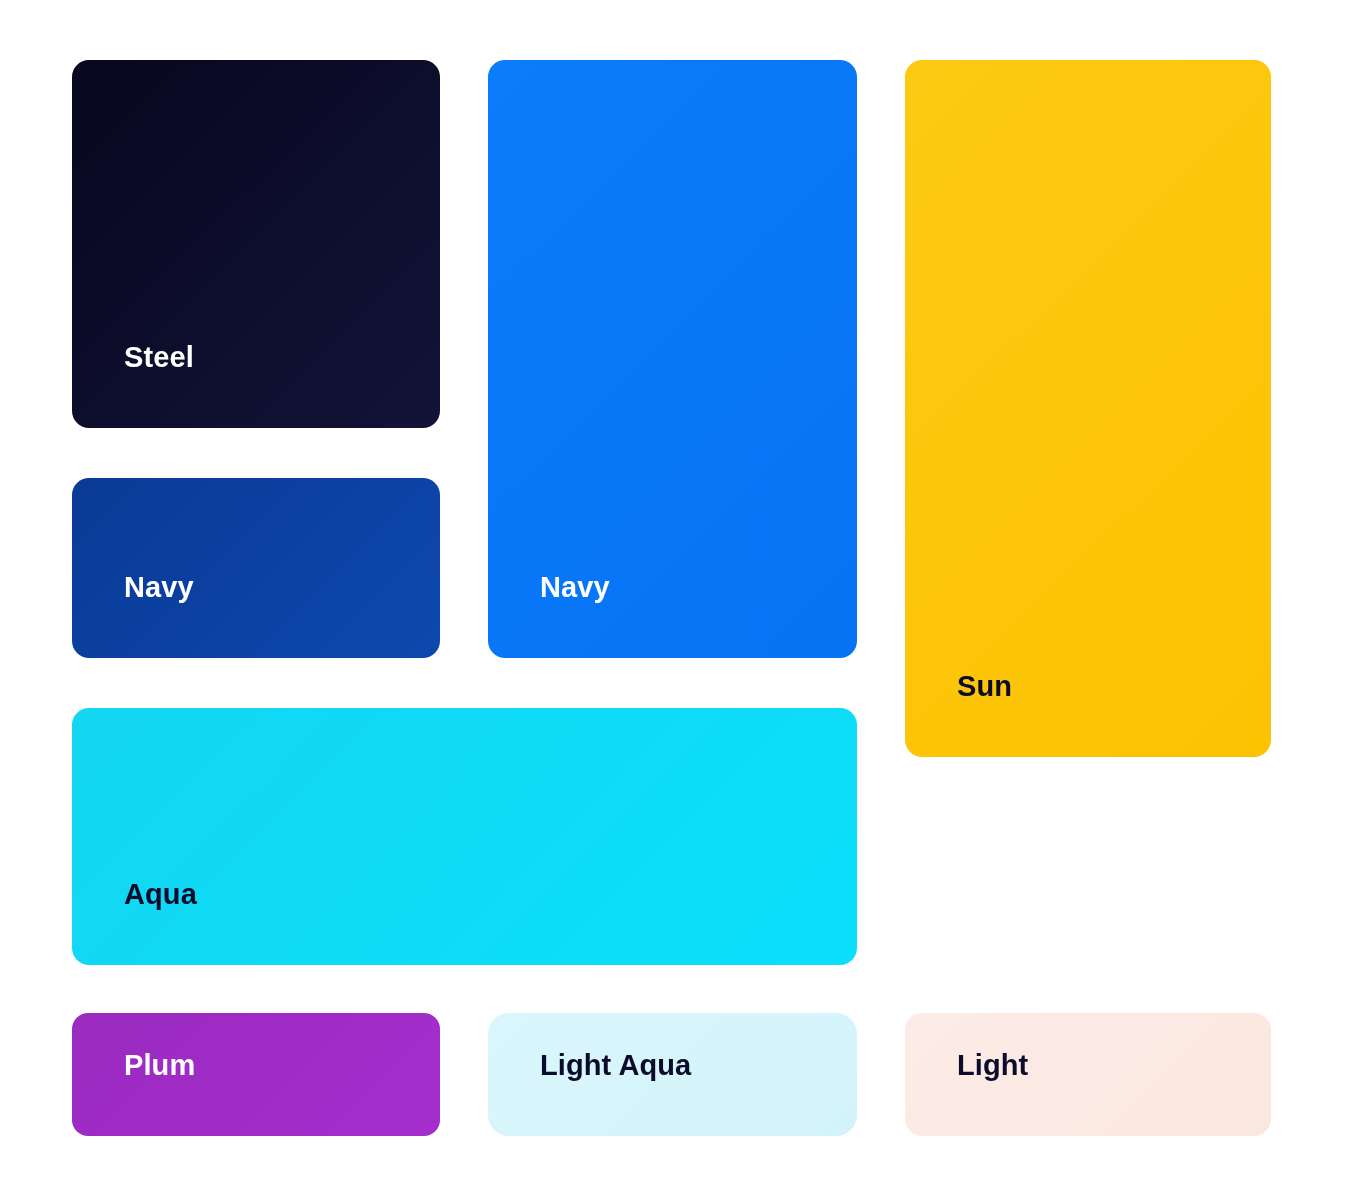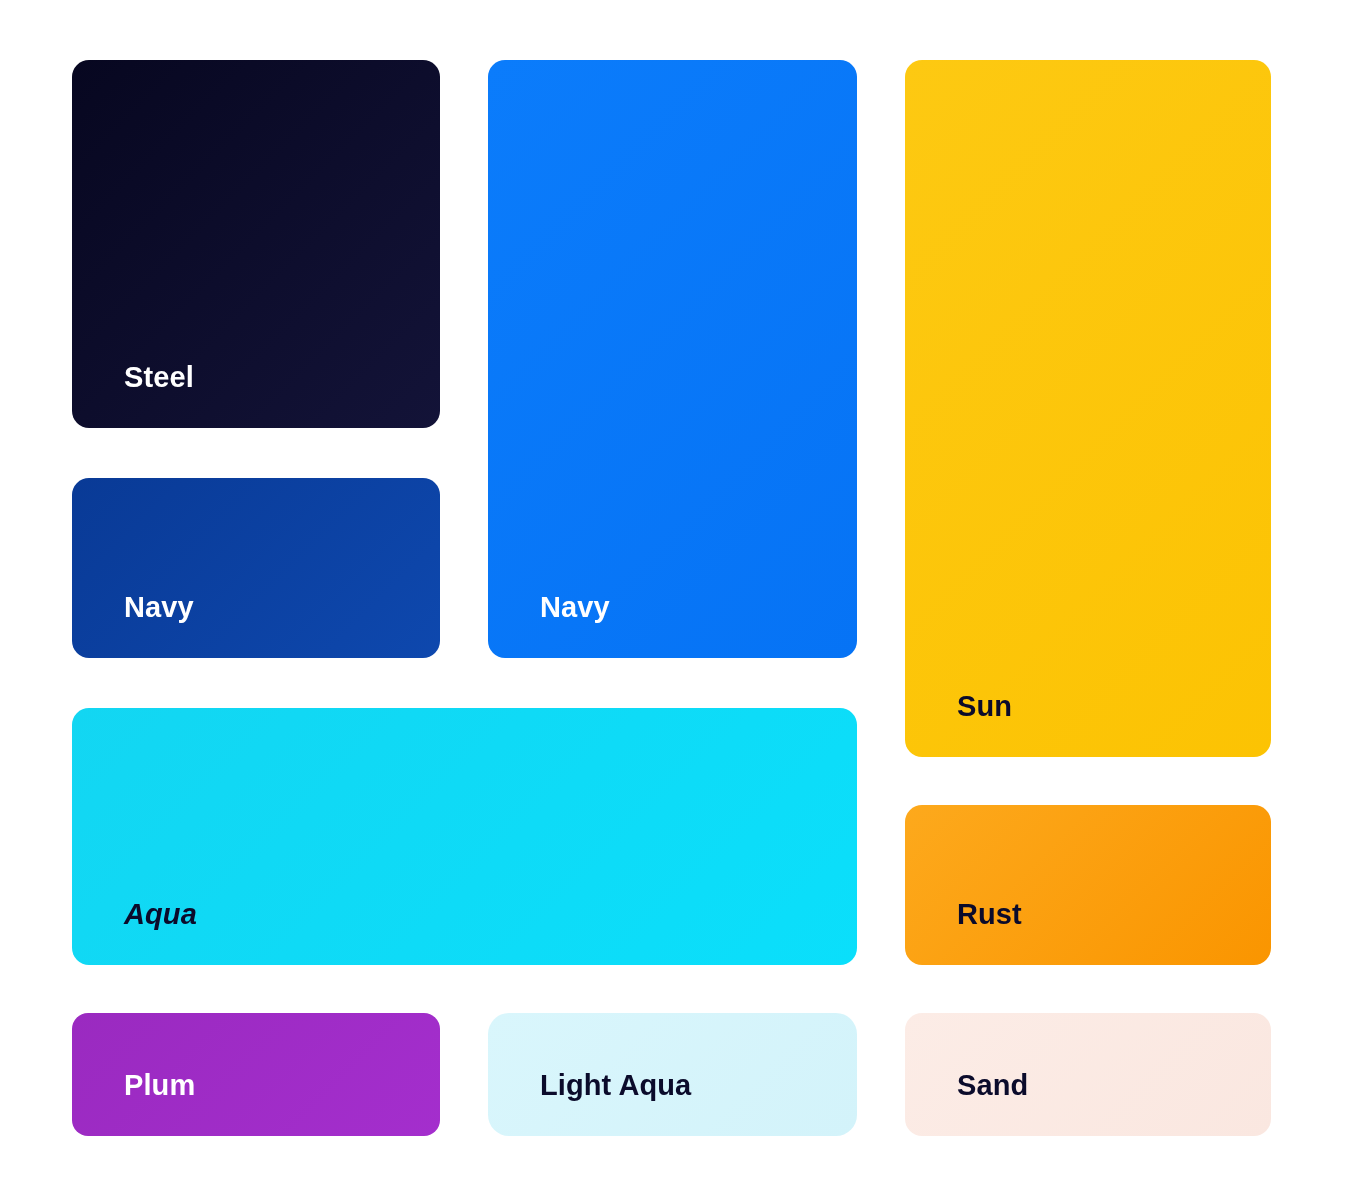--- a/index.html
+++ b/index.html
@@ -25,34 +25,34 @@
   .swatch {
     position: absolute;
     border-radius: 17px;
     box-sizing: border-box;
     overflow: hidden;
   }
 
   .swatch-label {
     position: absolute;
     left: 52px;
-    bottom: 36px;
+    bottom: 56px;
     font-family: "Liberation Sans", sans-serif;
     font-size: 29px;
     font-weight: 700;
     letter-spacing: 0.1px;
     line-height: 1;
     white-space: nowrap;
     margin-top: 20px;
   }
 
   
   .sw-steel      { left: 72px;  top: 60px;   width: 368px; height: 368px; }
   .sw-navy       { left: 72px;  top: 478px;  width: 368px; height: 180px; padding-left: 24px; }
-  .sw-aqua       { left: 72px;  top: 708px;  width: 785px; height: 257px; font-style: italic; }
+  .sw-aqua       { left: 72px;  top: 708px;  width: 785px; height: 257px; }
   .sw-plum       { left: 72px;  top: 1013px; width: 368px; height: 123px; }
 
   .sw-azure      { left: 488px; top: 60px;   width: 369px; height: 598px; }
   .sw-lightaqua  { left: 488px; top: 1013px; width: 369px; height: 123px; border-radius: 21px; }
 
   .sw-sun        { left: 905px; top: 60px;   width: 366px; height: 697px; text-decoration: underline; }
   .sw-rust       { left: 905px; top: 805px;  width: 366px; height: 160px; }
   .sw-sand       { left: 905px; top: 1013px; width: 366px; height: 123px; }
 
   
@@ -85,21 +85,18 @@
   </div>
 
   <div class="swatch sw-lightaqua" style="background: linear-gradient(135deg, rgb(217, 246, 252) 0%, rgb(211, 243, 250) 100%);">
     <span class="swatch-label label-dark" style="color: rgb(11, 11, 43);">Light Aqua</span>
   </div>
 
   <div class="swatch sw-sun" style="background: linear-gradient(135deg, rgb(253, 201, 18) 0%, rgb(252, 195, 3) 100%);">
     <span class="swatch-label label-dark" style="color: rgb(11, 11, 43);">Sun</span>
   </div>
 
-  <div class="swatch sw-rust" style="background: linear-gradient(135deg, rgb(253, 169, 28) 0%, rgb(250, 149, 0) 100%);">
-    <span class="swatch-label label-dark" style="color: rgb(11, 11, 43);">Rust</span>
-  </div>
 
   <div class="swatch sw-sand" style="background: linear-gradient(135deg, rgb(252, 236, 230) 0%, rgb(250, 231, 224) 100%);">
-    <span class="swatch-label label-dark" style="color: rgb(11, 11, 43);">Sand</span>
+    <span class="swatch-label label-dark" style="color: rgb(11, 11, 43);">Light</span>
   </div>
 
 </div>
 
 </body></html>

